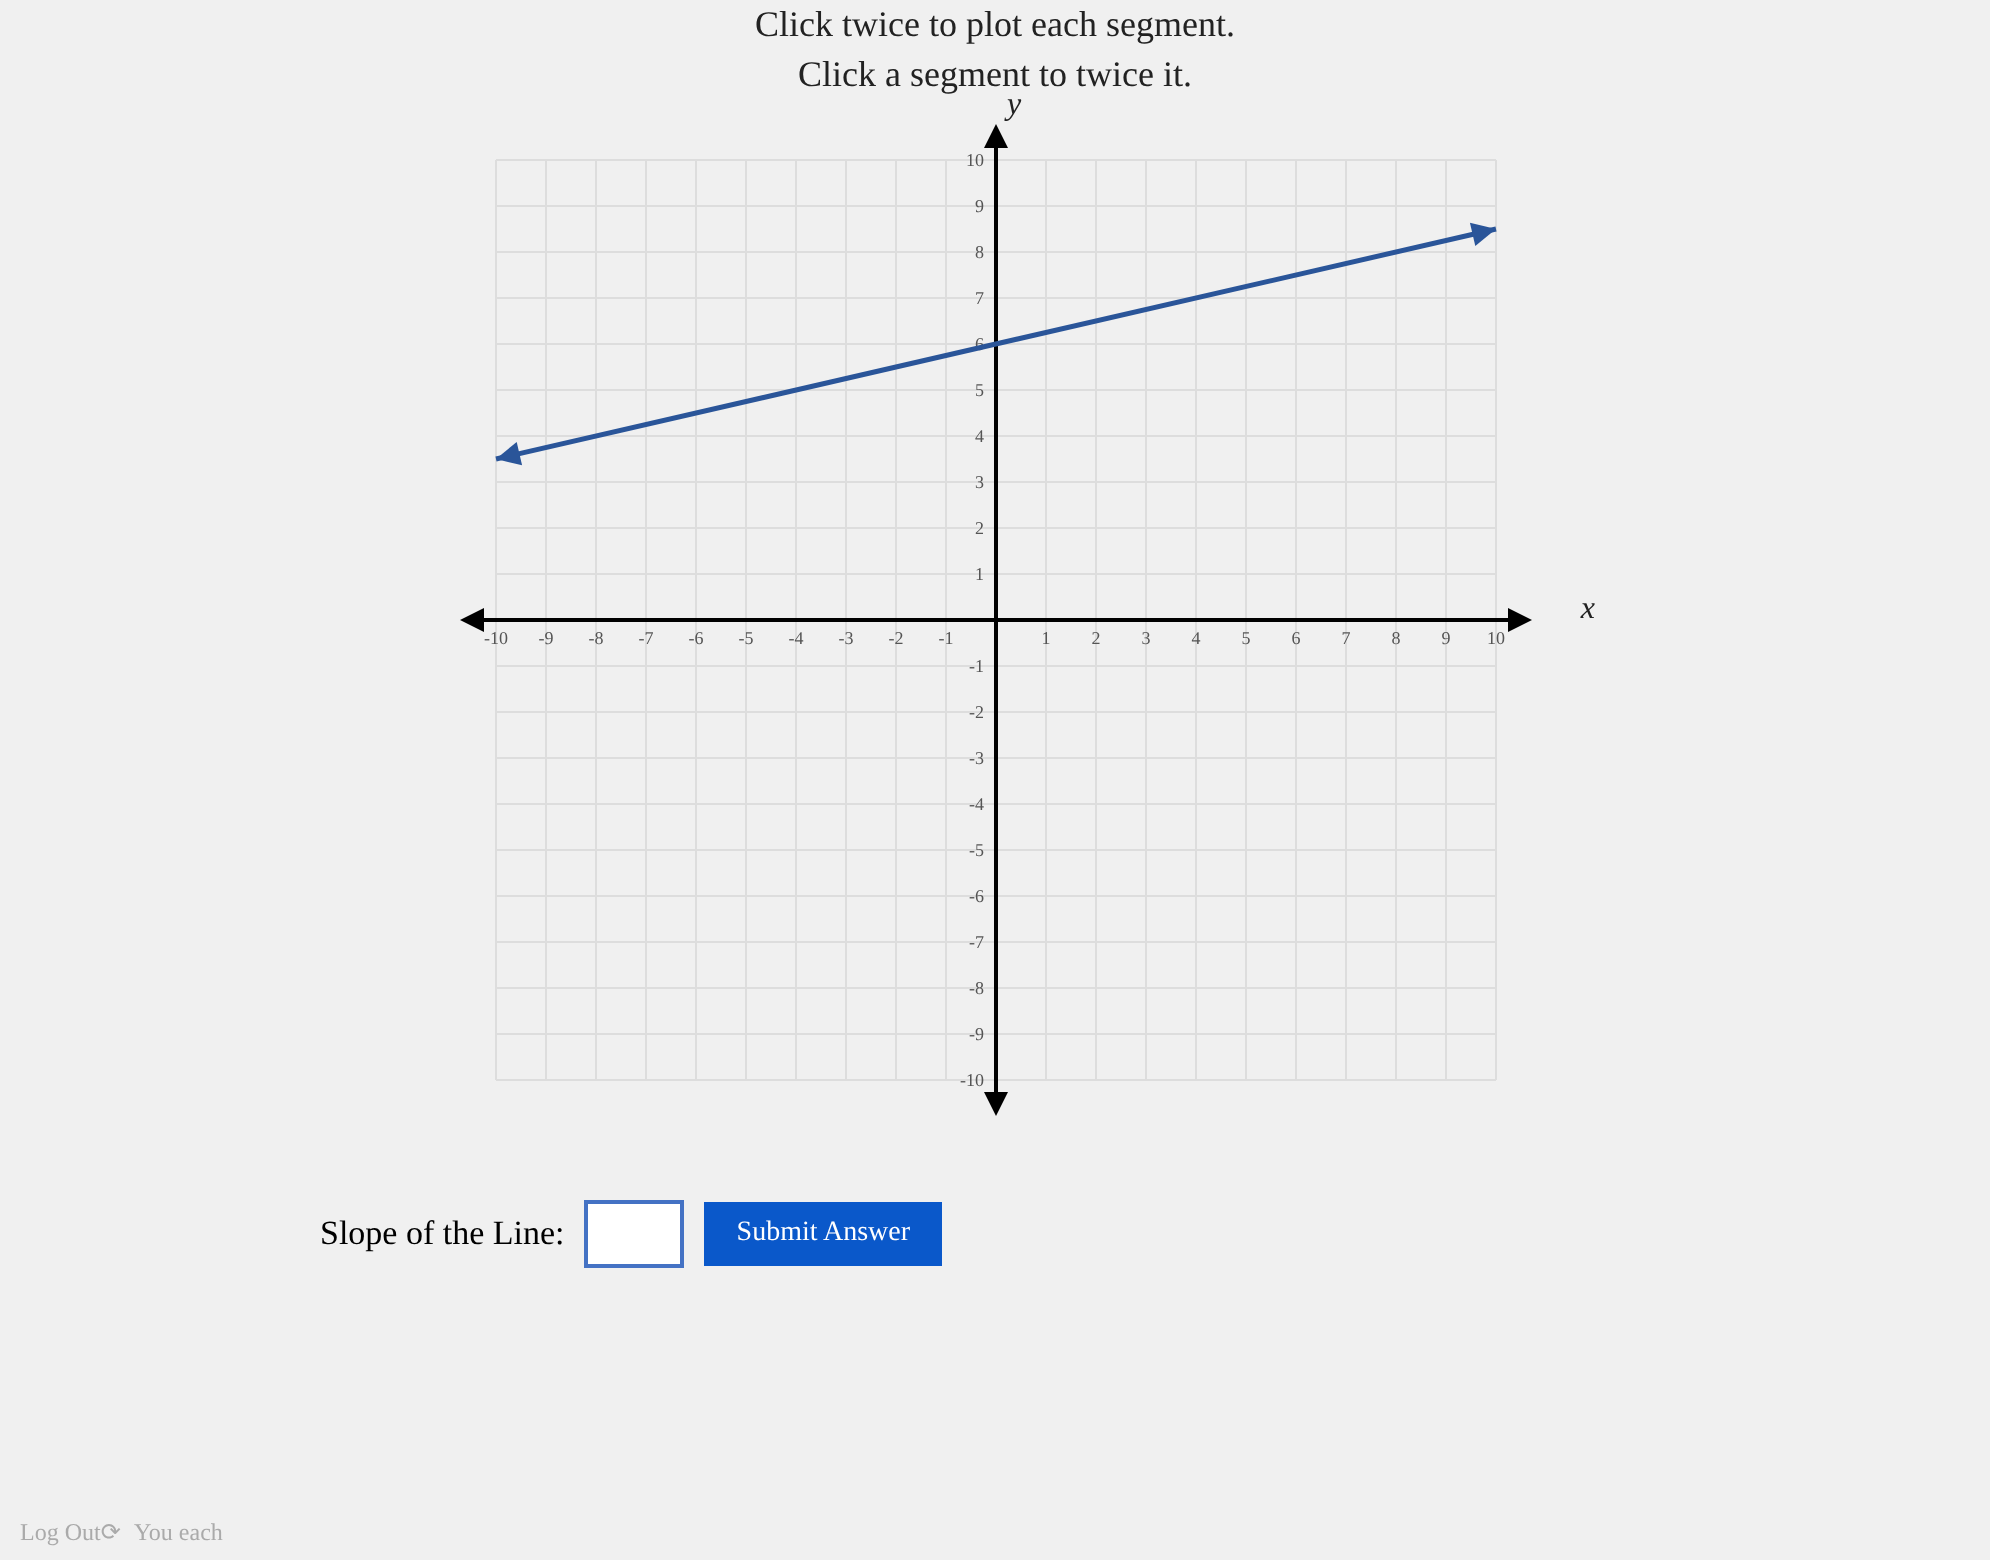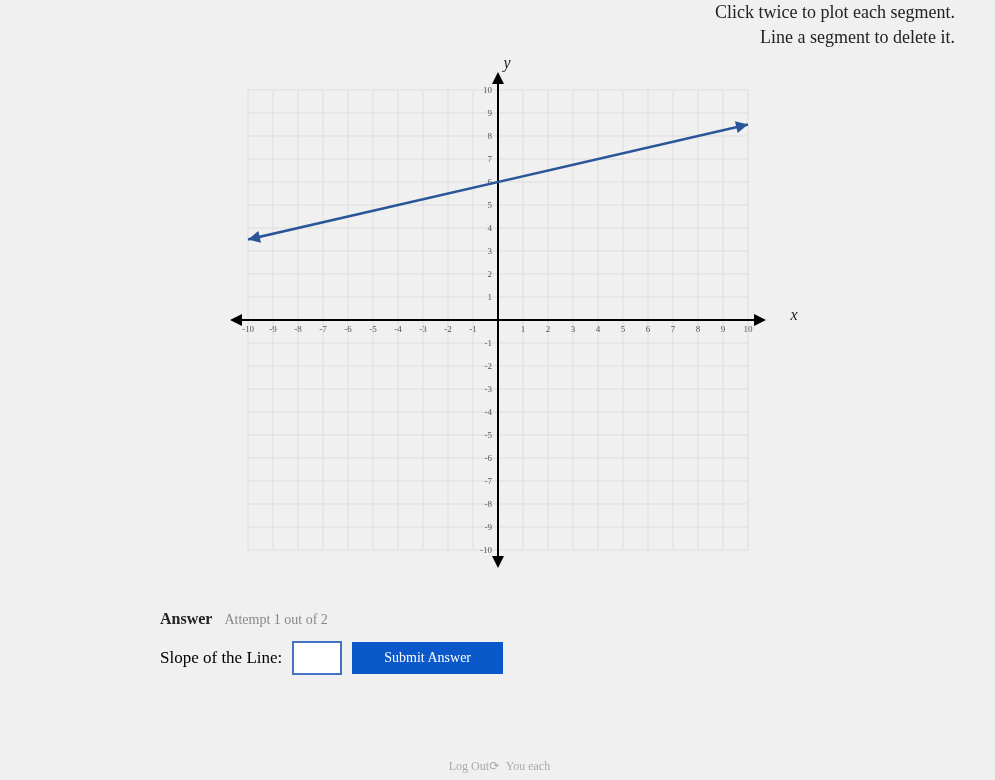--- a/index.html
+++ b/index.html
@@ -8,25 +8,24 @@
       background: #f0f0f0;
       width: 995px;
       height: 780px;
       position: relative;
       overflow: hidden;
     }
     .content {
       padding: 0 40px;
     }
     .instructions {
-      text-align: right;
+      text-align: center;
       font-size: 18px;
       color: #222;
       line-height: 1.4;
-      margin-bottom: 10px;
     }
     .graph-wrap {
       position: relative;
       width: 560px;
       margin: 0 auto 20px;
     }
     .axis-label-y {
       position: absolute;
       top: -6px;
       left: 50%;
@@ -69,48 +68,48 @@
       height: 34px;
       border: 2px solid #4472c4;
       font-size: 16px;
       text-align: center;
       font-family: inherit;
     }
     .submit-btn {
       background: #0a58ca;
       color: white;
       border: none;
-      padding: 8px 32px;
+      padding: 8px 16px;
       font-size: 14px;
       cursor: pointer;
       font-family: inherit;
     }
     .footer {
       position: absolute;
       bottom: 6px;
       left: 10px;
       right: 6px;
       display: flex;
-      justify-content: center;
+      justify-content: flex-start;
       font-size: 12px;
       color: #aaa;
     }
     .footer .reload-icon {
       display: inline-block;
       margin-right: 4px;
     }
   </style>
 </head>
 <body>
 
 <div class="content">
 
   <div class="instructions">
     <div>Click twice to plot each segment.</div>
-    <div>Line a segment to delete it.</div>
+    <div>Click a segment to twice it.</div>
   </div>
 
   <div class="graph-wrap">
     <div class="axis-label-y">y</div>
     <div class="axis-label-x">x</div>
     <svg class="graph" viewBox="0 0 560 520">
       <g id="grid">
           <line x1="30" y1="490" x2="30" y2="30" stroke="#ddd" stroke-width="1"></line>
           <line x1="55" y1="490" x2="55" y2="30" stroke="#ddd" stroke-width="1"></line>
           <line x1="80" y1="490" x2="80" y2="30" stroke="#ddd" stroke-width="1"></line>
@@ -206,24 +205,20 @@
         </g>
       <g id="plot">
           <line x1="30" y1="179.5" x2="530" y2="64.5" stroke="#2a5599" stroke-width="2.5"></line>
           <polygon points="30,179.5 43.03954839690736,182.65755880463226 40.34977608185023,170.9628965652535" fill="#2a5599"></polygon>
           <polygon points="530,64.5 516.9604516030927,61.342441195367726 519.6502239181498,73.03710343474653" fill="#2a5599"></polygon>
         </g>
     </svg>
   </div>
 
   <div class="answer-section">
-    <div class="answer-header">
-      <span class="label">Answer</span>
-      <span class="attempt">Attempt 1 out of 2</span>
-    </div>
     <div class="slope-row">
       <span>Slope of the Line:</span>
       <input class="slope-input" type="text" value="" style="">
       <button class="submit-btn">Submit Answer</button>
     </div>
   </div>
 
 </div>
 
 <div class="footer">

